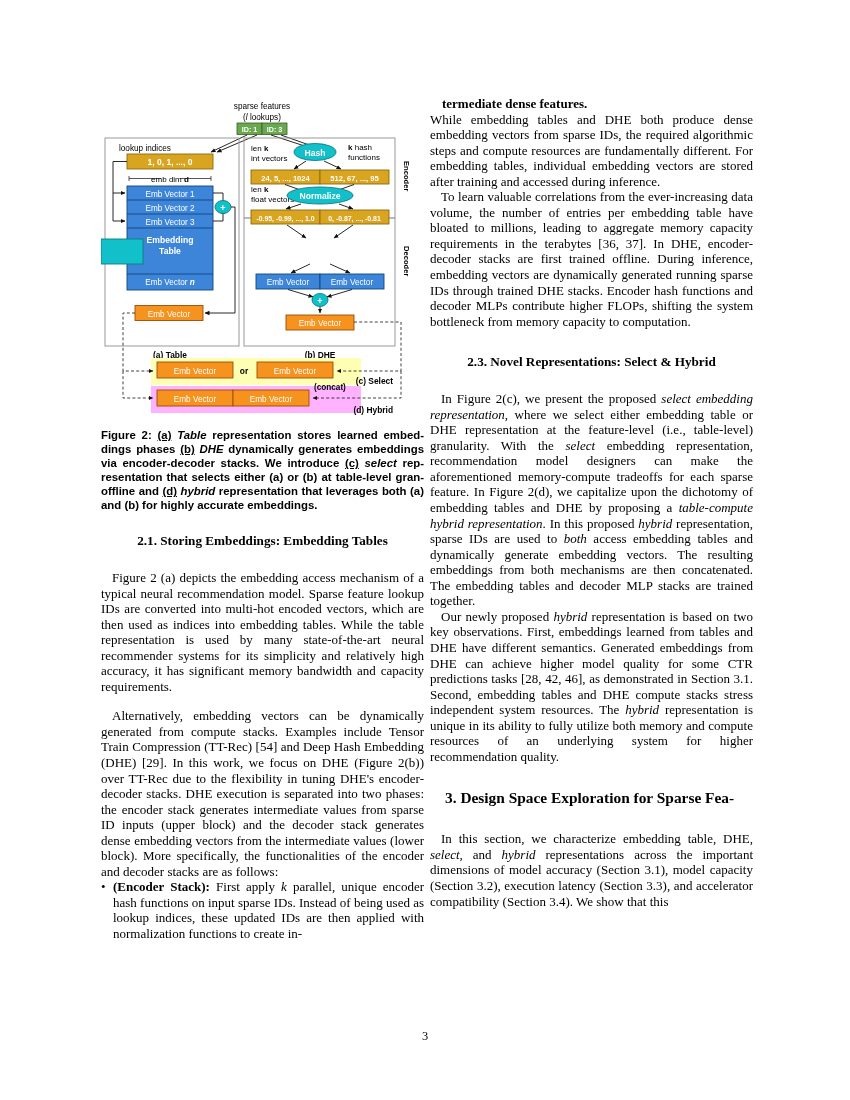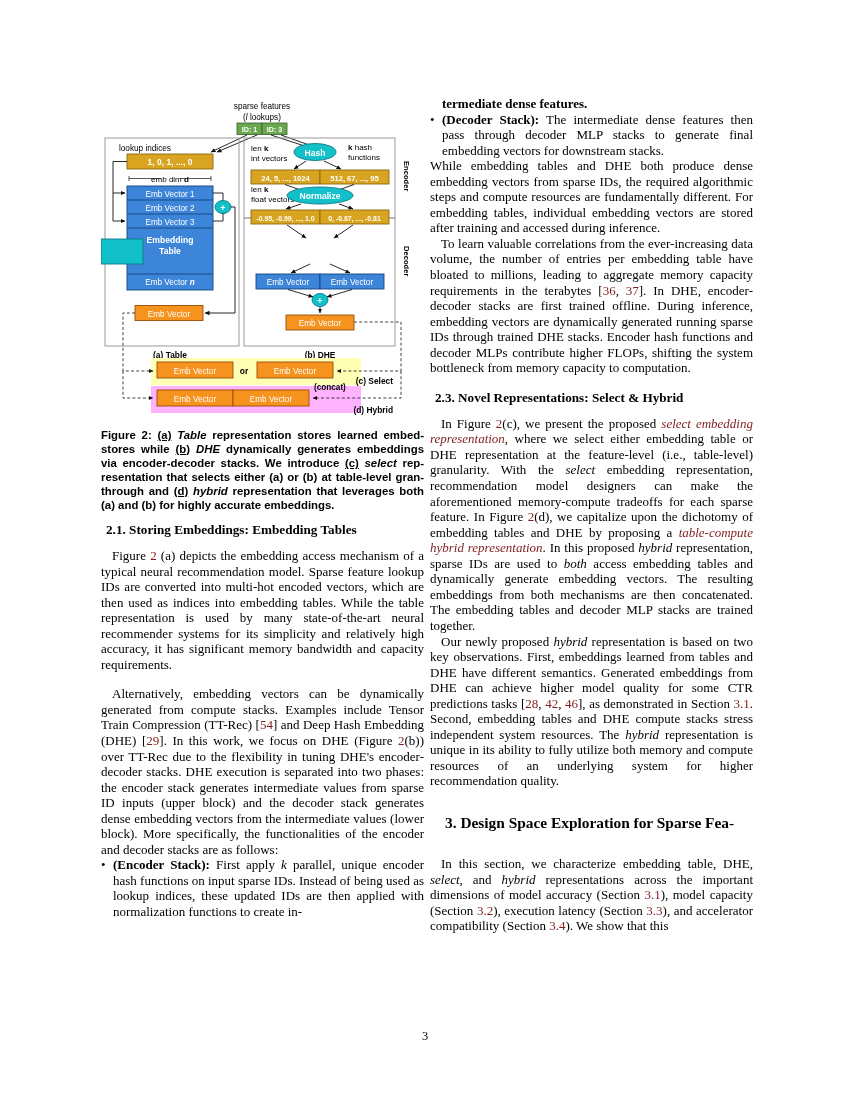--- a/index.html
+++ b/index.html
@@ -37,34 +37,35 @@
     margin: 0 0 0 0;
     hyphens: none;
   }
   .indent { text-indent: 11px; }
   .gap { height: 9px; }
   .gap-sm { height: 5px; }
 
   h2.sec {
     font-size: 13.2px;
     font-weight: bold;
-    margin: 5px;
+    margin: 16px;
     line-height: 16px;
     font-family: "Liberation Serif", "DejaVu Serif", serif;
+    text-align: center;
   }
   h2.sec-big {
     font-size: 15.4px;
     font-weight: bold;
     margin: 15px;
     line-height: 19px;
   }
   .sec-big-ind { padding-left: 22px; text-indent: -22px; }
   .sec-big-cont { padding-left: 22px; }
 
-  .cite { color: #7f1d1d; }
+  .cite { color: #000000; }
   .it { font-style: italic; }
   .bd { font-weight: bold; }
 
   ul.bullets {
     margin: 0;
     padding: 0;
     list-style: none;
   }
   ul.bullets li {
     font-size: 13.0px;
@@ -282,24 +283,24 @@
         <path d="M34,217 L22,217 L22,275 L52,275" marker-end="url(#ahd)"></path>
         <path d="M22,275 L22,302 L52,302" marker-end="url(#ahd)"></path>
         <path d="M253,226 L300,226 L300,275 L236,275" marker-end="url(#ahd)"></path>
         <path d="M300,275 L300,302 L212,302" marker-end="url(#ahd)"></path>
       </g>
     </svg>
   </div>
 
   <div class="caption">
     <span>Figure 2: </span><span class="u">(a)</span><span class="it"> Table</span><span> representation stores learned embed-</span>
-    <span>stores while </span><span class="u">(b)</span><span class="it"> DHE</span><span> dynamically generates embeddings</span>
+    <span>dings phases </span><span class="u">(b)</span><span class="it"> DHE</span><span> dynamically generates embeddings</span>
     <span>via encoder-decoder stacks. We introduce </span><span class="u">(c)</span><span class="it"> select</span><span> rep-</span>
     <span>resentation that selects either (a) or (b) at table-level gran-</span>
-    <span>through and </span><span class="u">(d)</span><span class="it"> hybrid</span><span> representation that leverages both</span>
+    <span>offline and </span><span class="u">(d)</span><span class="it"> hybrid</span><span> representation that leverages both</span>
     <span>(a) and (b) for highly accurate embeddings.</span>
   </div>
 
   <div class="col col-left" style="top:517px;">
 
     <h2 class="sec">2.1. Storing Embeddings: Embedding Tables</h2>
     <div class="gap-sm"></div>
 
     <p class="para indent"><span>Figure </span><span class="cite">2</span><span> (a) depicts the embedding access mechanism of a typical neural recommendation model. Sparse feature lookup IDs are converted into multi-hot encoded vectors, which are then used as indices into embedding tables. While the table representation is used by many state-of-the-art neural recommender systems for its simplicity and relatively high accuracy, it has significant memory bandwidth and capacity requirements.</span></p>
 
@@ -310,23 +311,20 @@
 
     <ul class="bullets">
       <li><span class="bullet">•</span><span class="bd">(Encoder Stack):</span><span> First apply </span><span class="it">k</span><span> parallel, unique encoder hash functions on input sparse IDs. Instead of being used as lookup indices, these updated IDs are then applied with normalization functions to create in-</span></li>
     </ul>
   </div>
 
   <div class="col col-right">
 
     <p class="para" style="padding-left:12px;font-weight:bold;">termediate dense features.</p>
 
-    <ul class="bullets">
-      <li><span class="bullet">•</span><span class="bd">(Decoder Stack):</span><span> The intermediate dense features then pass through decoder MLP stacks to generate final embedding vectors for downstream stacks.</span></li>
-    </ul>
 
     <p class="para">While embedding tables and DHE both produce dense embedding vectors from sparse IDs, the required algorithmic steps and compute resources are fundamentally different. For embedding tables, individual embedding vectors are stored after training and accessed during inference.</p>
 
     <p class="para indent"><span>To learn valuable correlations from the ever-increasing data volume, the number of entries per embedding table have bloated to millions, leading to aggregate memory capacity requirements in the terabytes [</span><span class="cite">36</span><span>, </span><span class="cite">37</span><span>]. In DHE, encoder-decoder stacks are first trained offline. During inference, embedding vectors are dynamically generated running sparse IDs through trained DHE stacks. Encoder hash functions and decoder MLPs contribute higher FLOPs, shifting the system bottleneck from memory capacity to computation.</span></p>
 
     <div class="gap"></div>
     <h2 class="sec">2.3. Novel Representations: Select &amp; Hybrid</h2>
     <div class="gap-sm"></div>
 
     <p class="para indent"><span>In Figure </span><span class="cite">2</span><span>(c), we present the proposed </span><span class="cite it">select embedding representation</span><span>, where we select either embedding table or DHE representation at the feature-level (i.e., table-level) granularity. With the </span><span class="it">select</span><span> embedding representation, recommendation model designers can make the aforementioned memory-compute tradeoffs for each sparse feature. In Figure </span><span class="cite">2</span><span>(d), we capitalize upon the dichotomy of embedding tables and DHE by proposing a </span><span class="cite it">table-compute hybrid representation</span><span>. In this proposed </span><span class="it">hybrid</span><span> representation, sparse IDs are used to </span><span class="it">both</span><span> access embedding tables and dynamically generate embedding vectors. The resulting embeddings from both mechanisms are then concatenated. The embedding tables and decoder MLP stacks are trained together.</span></p>

